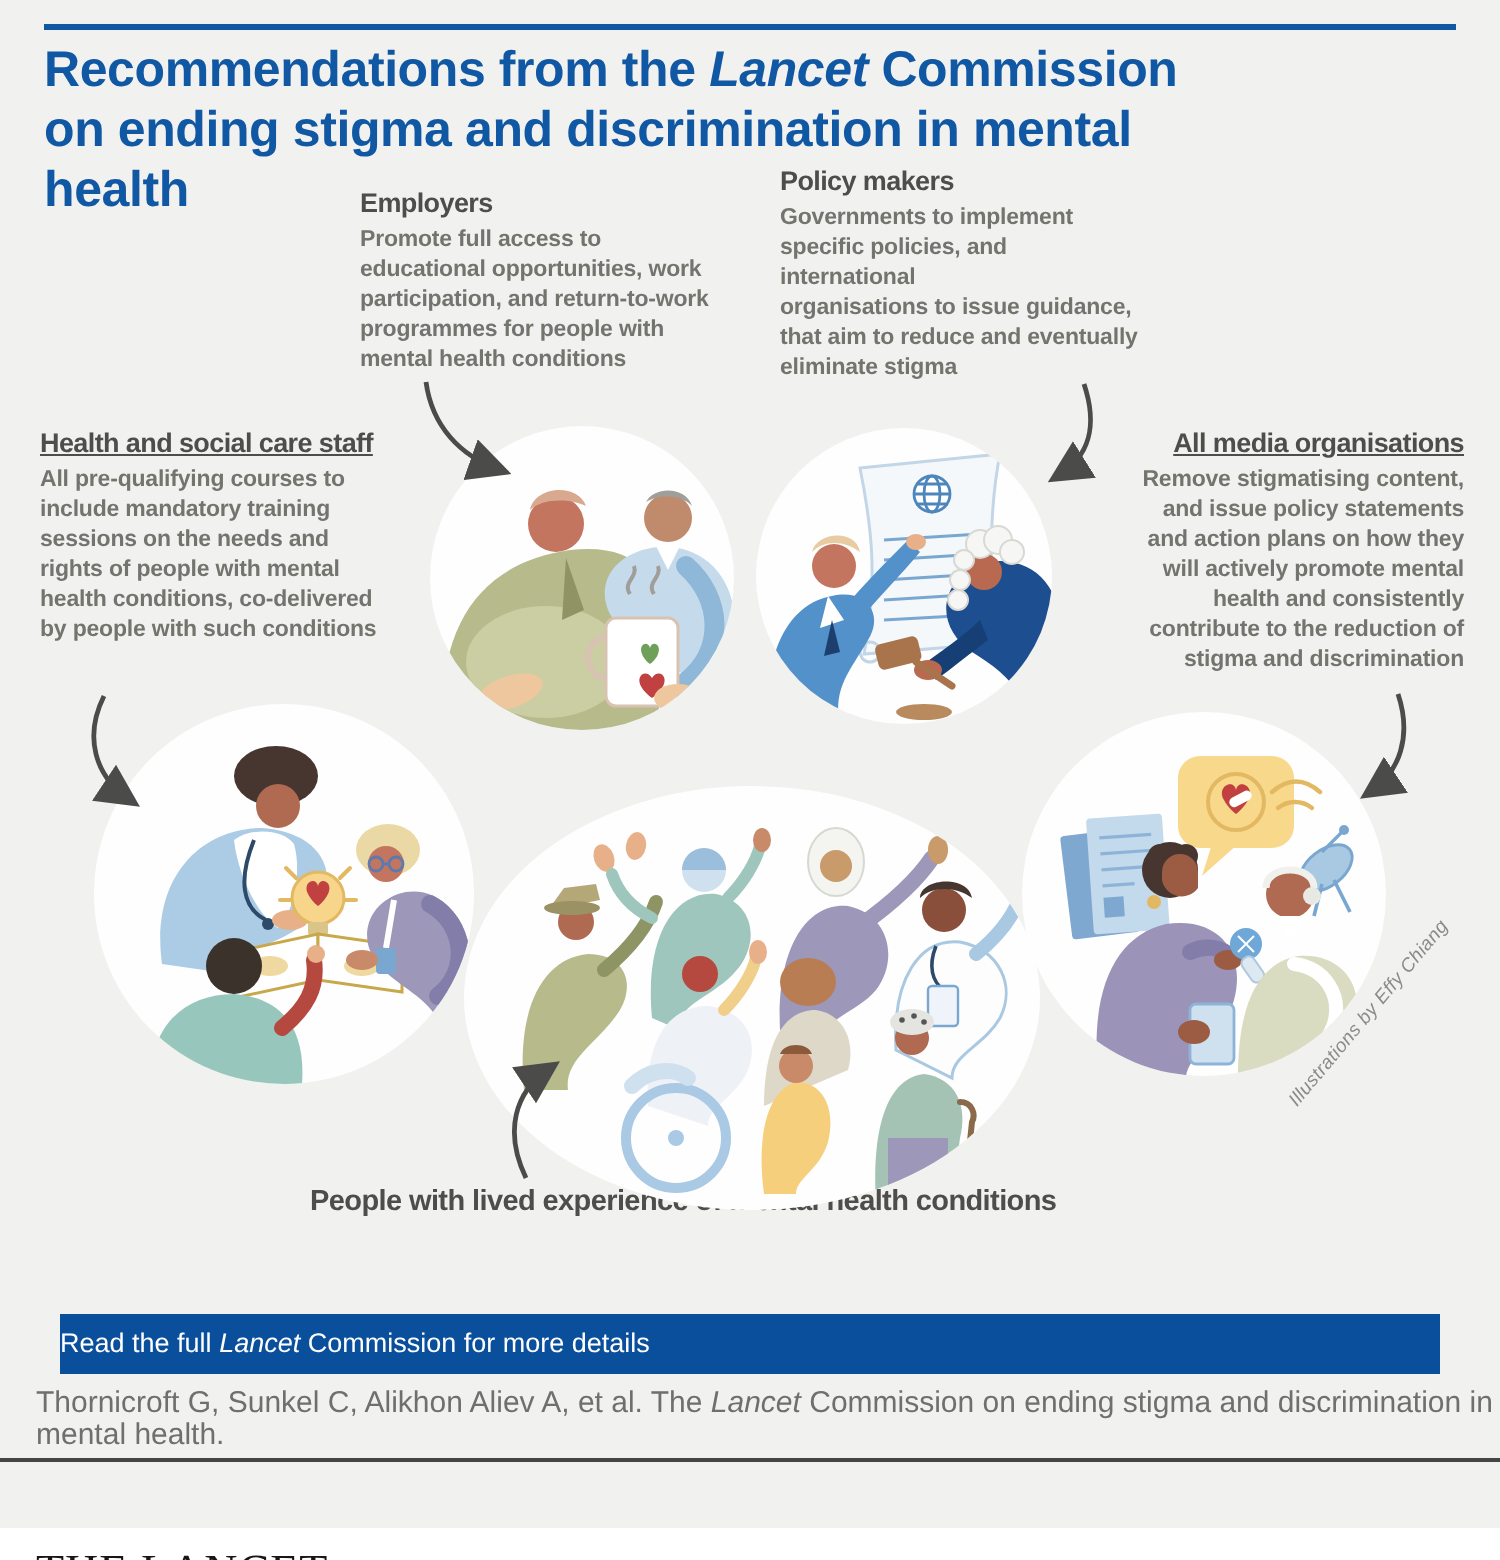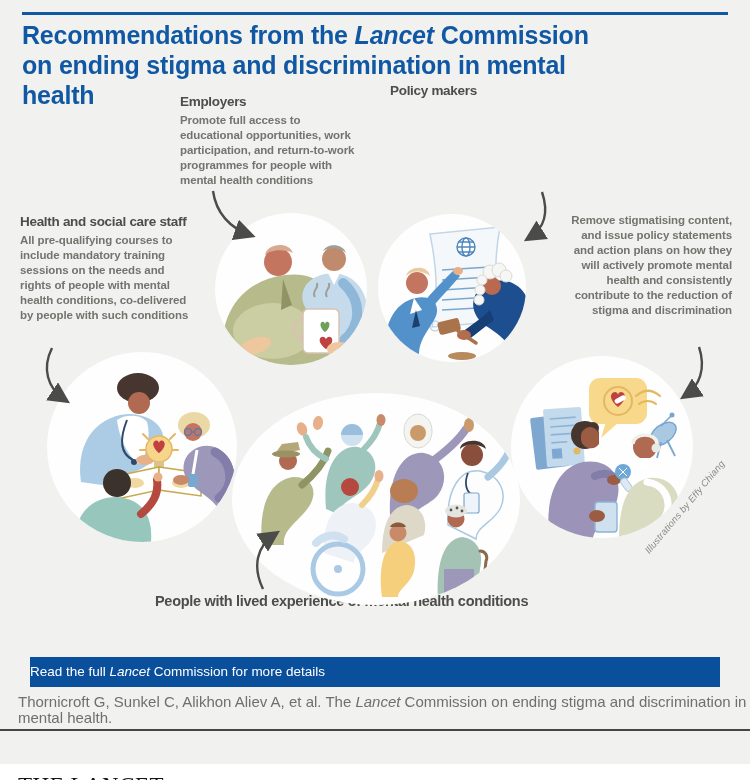--- a/index.html
+++ b/index.html
@@ -6,21 +6,21 @@
   body{font-family:"Liberation Sans","DejaVu Sans",sans-serif;background:#e8e8e6;}
   .canvas{position:relative;width:750px;height:780px;background:#f1f1ef;overflow:hidden;}
   .top-rule{position:absolute;left:22px;top:12px;width:706px;height:3px;background:#1158a4;}
   .title{position:absolute;left:22px;top:20px;width:600px;margin:0;
          font-size:25px;line-height:30px;font-weight:bold;color:#1158a4;letter-spacing:-0.2px;}
   .title em{font-style:italic;}
   .sec{position:absolute;}
   .sec h2{margin:0 0 3px 0;font-size:13.5px;line-height:17px;font-weight:bold;color:#4d4d49;letter-spacing:-0.3px;}
   .sec .sec-body{margin:0;font-size:11.5px;line-height:15px;color:#74746e;letter-spacing:-0.1px;white-space:pre-line;font-weight:bold;}
   .center{} .leftal{text-align:left;} .rightal{text-align:right;}
-  .nowrap h2{white-space:nowrap;}
+  .nowrap h2{white-space:nowrap;text-decoration:underline;}
   .circle{position:absolute;background:#fefefe;border-radius:50%;overflow:hidden;}
   .circle svg{display:block;width:100%;height:100%;}
   .arrows{position:absolute;left:0;top:0;pointer-events:none;}
   .credit{position:absolute;left:623px;top:496px;width:132px;transform:rotate(-50deg);
           font-size:9.5px;font-style:italic;color:#8b8b87;letter-spacing:0.2px;}
   .banner{position:absolute;left:30px;top:657px;width:690px;height:30px;background:#0a4f9c;
           color:#ffffff;font-size:13.5px;line-height:30px;text-align:left;cursor:pointer;}
   .banner em{font-style:italic;}
   .citation{position:absolute;left:18px;top:694px;font-size:15px;line-height:16px;color:#6f6f6b;}
   .citation em{font-style:italic;}
@@ -44,33 +44,39 @@
     <h2>Employers</h2>
     <p class="sec-body">Promote full access to
 educational opportunities, work
 participation, and return-to-work
 programmes for people with
 mental health conditions</p>
   </div>
 
   <div class="sec center" style="left:390px;top:82px;width:182px;">
     <h2>Policy makers</h2>
+    <p class="sec-body">Governments to implement
+specific policies, and international
+organisations to issue guidance,
+that aim to reduce and eventually
+eliminate stigma</p>
   </div>
 
   <div class="sec leftal nowrap" style="left:20px;top:213px;width:170px;">
     <h2>Health and social care staff</h2>
     <p class="sec-body">All pre-qualifying courses to
 include mandatory training
 sessions on the needs and
 rights of people with mental
 health conditions, co-delivered
 by people with such conditions</p>
   </div>
 
   <div class="sec rightal nowrap" style="left:555px;top:213px;width:177px;">
+    <h2>All media organisations</h2>
     <p class="sec-body">Remove stigmatising content,
 and issue policy statements
 and action plans on how they
 will actively promote mental
 health and consistently
 contribute to the reduction of
 stigma and discrimination</p>
   </div>
 
   <div class="sec center" style="left:155px;top:593px;width:440px;">

